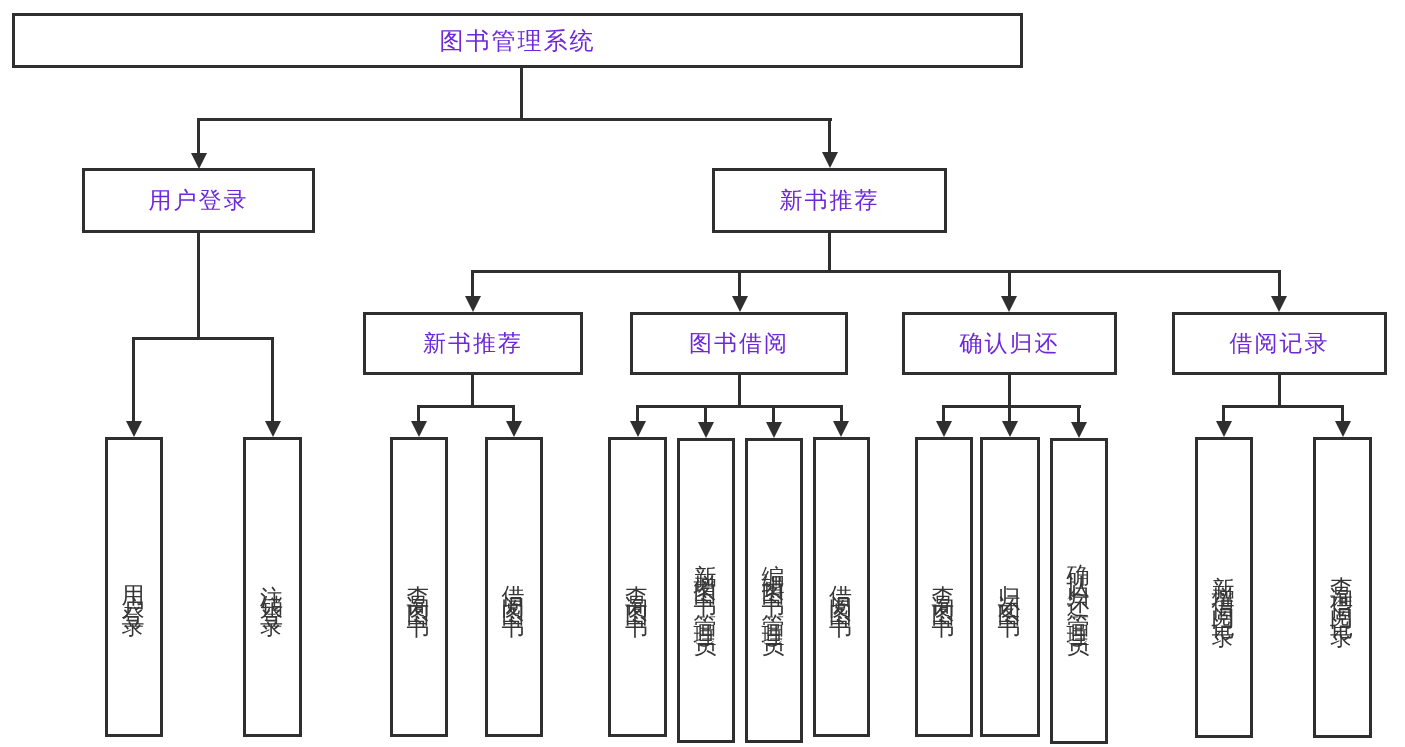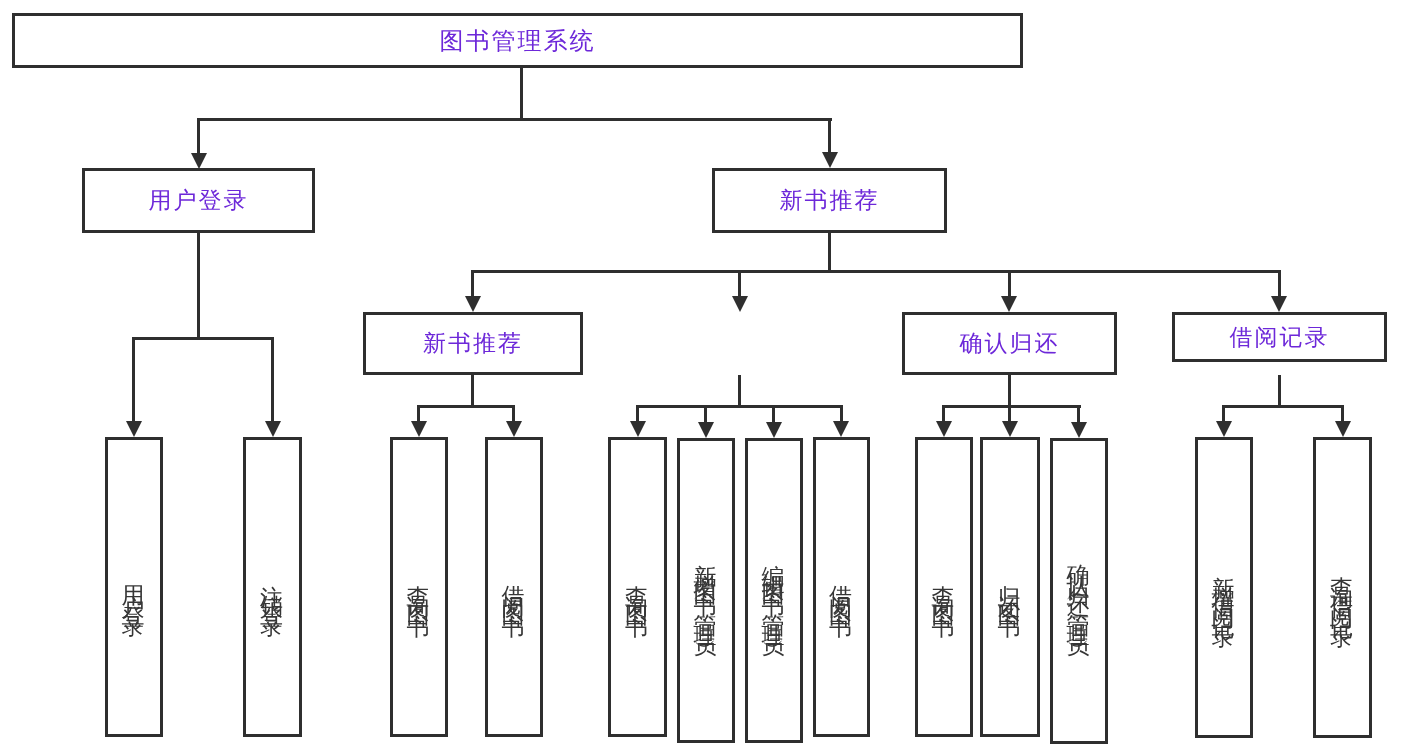--- a/index.html
+++ b/index.html
@@ -109,24 +109,27 @@
   <div class="node" style="left:82px; top:168px; width:233px; height:65px;">
     <span>用户登录</span>
   </div>
   <div class="node" style="left:712px; top:168px; width:235px; height:65px;">
     <span>新书推荐</span>
   </div>
 
   <div class="node" style="left:363px; top:312px; width:220px; height:63px;">
     <span>新书推荐</span>
   </div>
+  <div class="node" style="left:630px; top:312px; width:218px; height:63px;">
+    <span>图书借阅</span>
+  </div>
   <div class="node" style="left:902px; top:312px; width:215px; height:63px;">
     <span>确认归还</span>
   </div>
-  <div class="node" style="left:1172px; top:312px; width:215px; height:50px;">
+  <div class="node" style="left:1172px; top:312px; width:215px; height:63px;">
     <span>借阅记录</span>
   </div>
 
   <div class="leaf" style="left:105px; top:437px; width:58px; height:300px;">
     <span class="vtext">用户登录</span>
   </div>
   <div class="leaf" style="left:243px; top:437px; width:59px; height:300px;">
     <span class="vtext">注销登录</span>
   </div>
 

